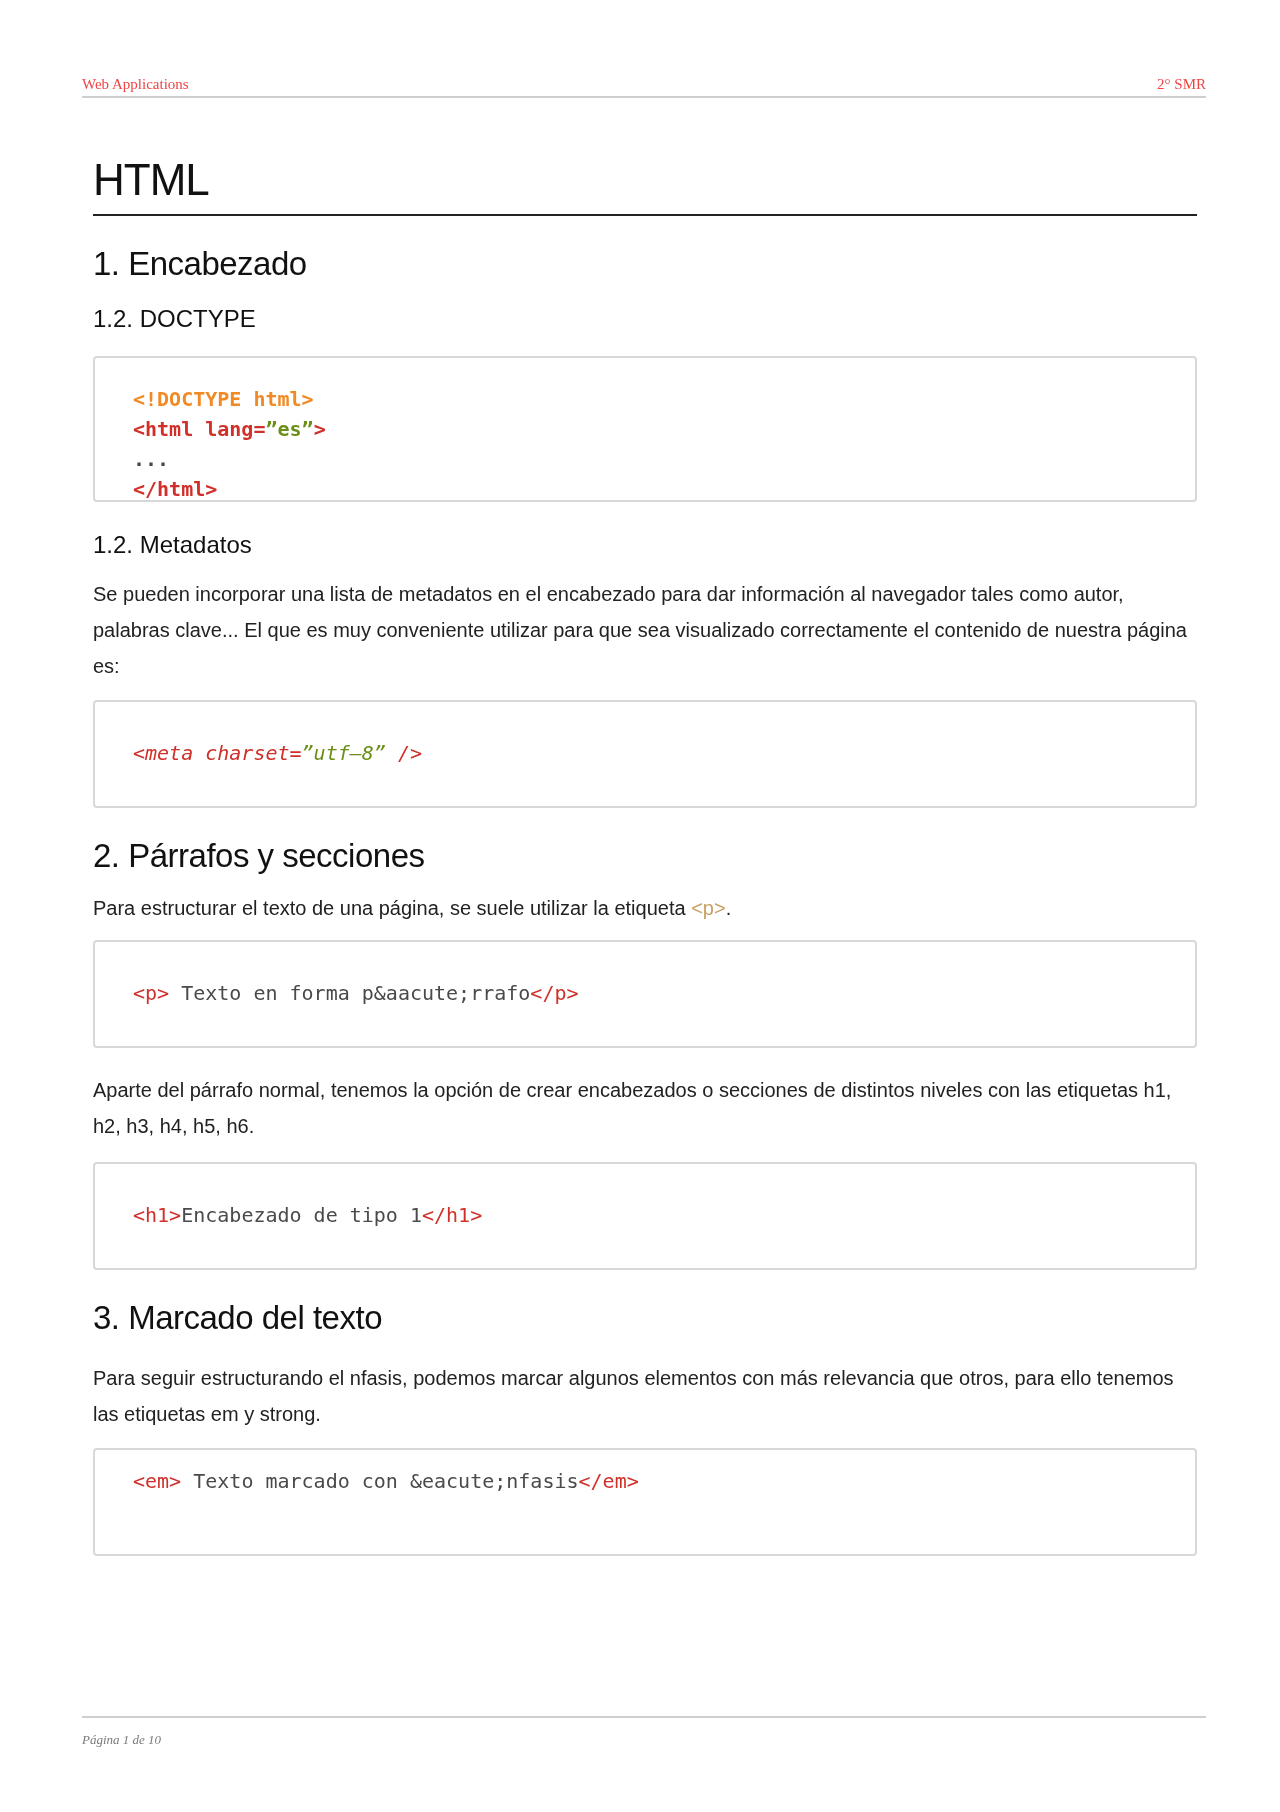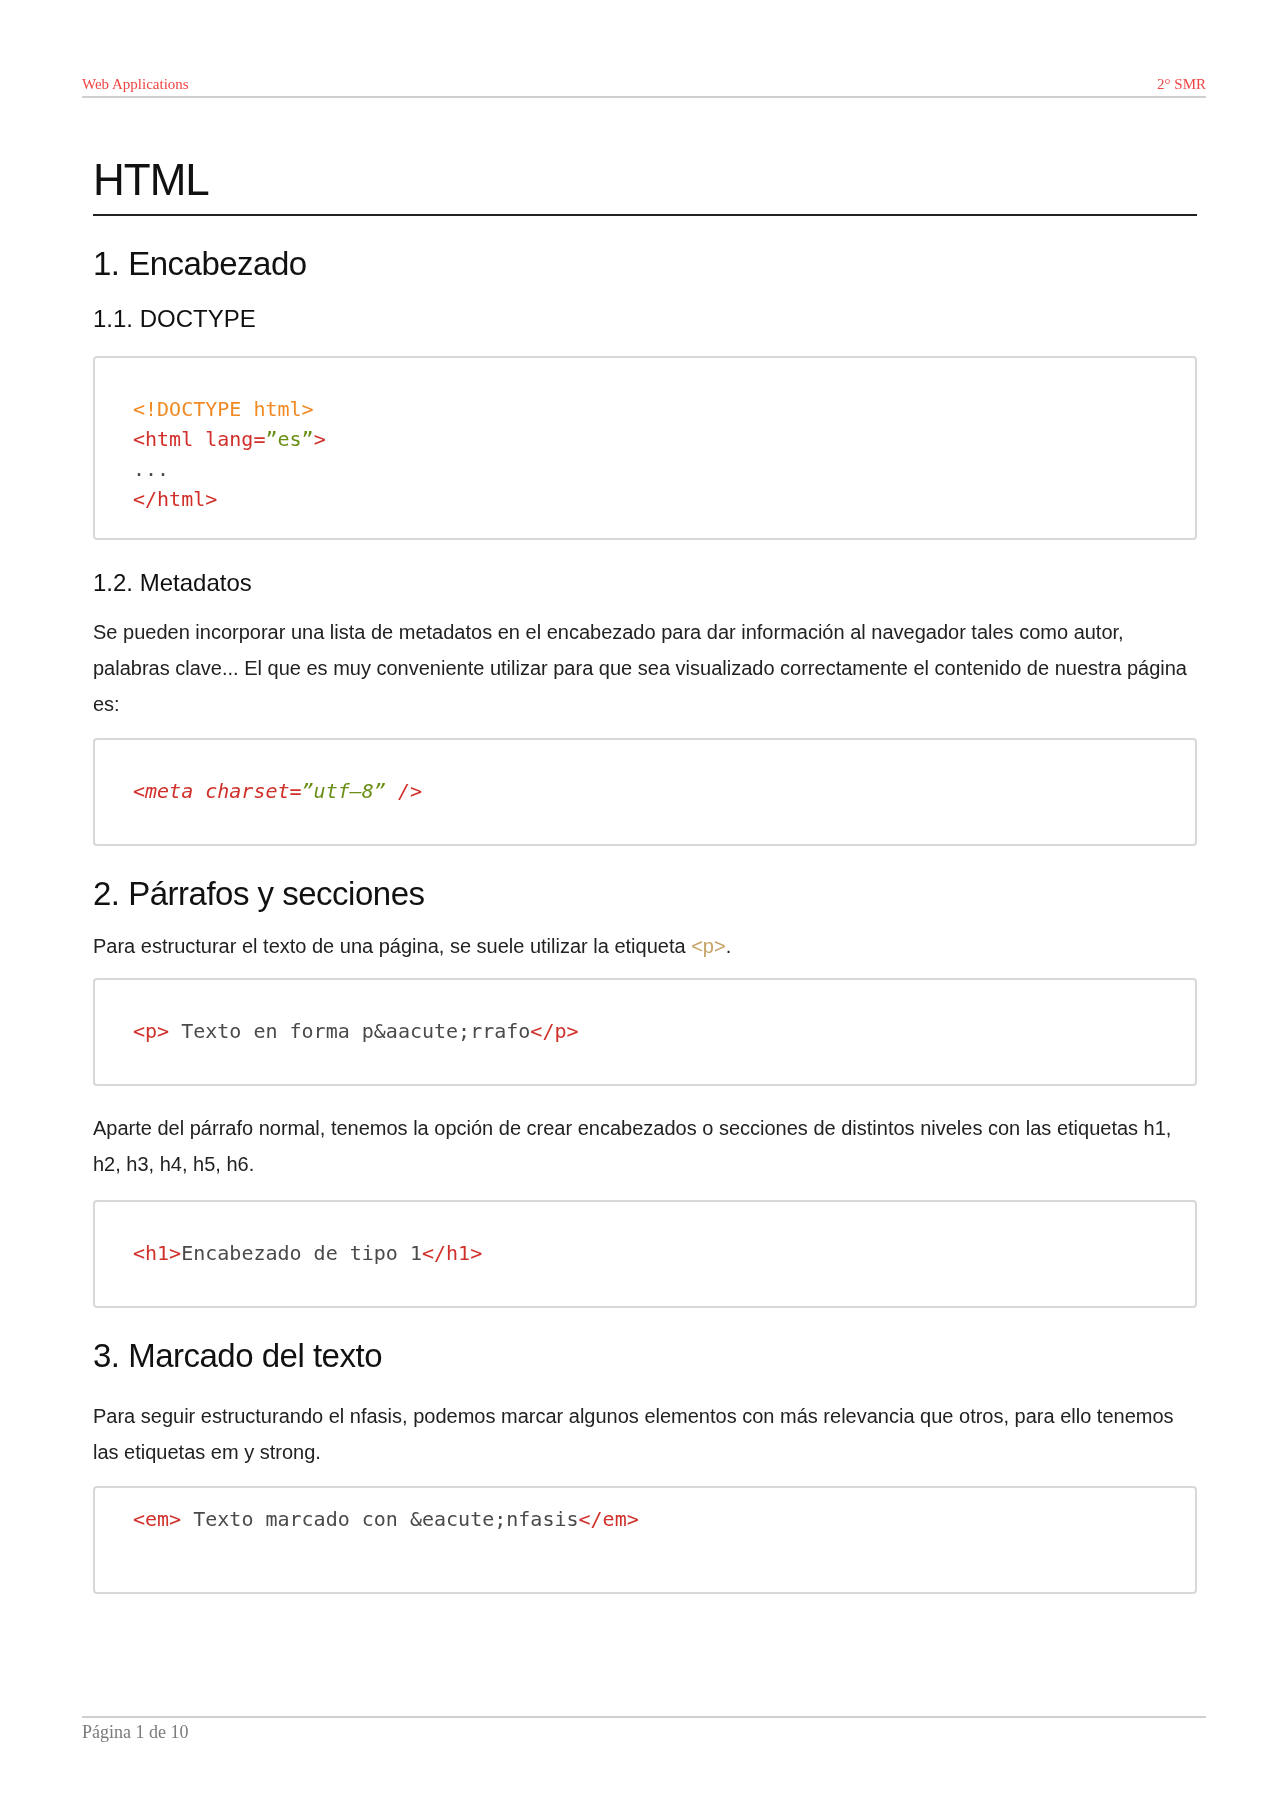--- a/index.html
+++ b/index.html
@@ -35,24 +35,25 @@
       position: absolute;
       right: 0;
       top: 0;
     }
     .page-footer {
       position: absolute;
       left: 82px;
       top: 1716px;
       width: 1124px;
       border-top: 2px solid #cfcfcf;
-      padding-top: 4px;
+      padding-top: 14px;
       font-family: "Liberation Serif", "DejaVu Serif", serif;
-      font-size: 18px;
+      font-size: 13px;
       color: #7a7a7a;
+      font-style: italic;
     }
     .content {
       position: absolute;
       left: 93px;
       top: 150px;
       width: 1104px;
     }
     h1.doc-title {
       font-weight: normal;
       font-size: 44px;
@@ -115,24 +116,24 @@
 </div>
 
 <div class="content">
 
   <h1 class="doc-title">HTML</h1>
 
   <div style="height:28px"></div>
   <h2>1. Encabezado</h2>
 
   <div style="height:20px"></div>
-  <h3>1.1. DOCTYPE</h3>
+  <h3>1.2. DOCTYPE</h3>
 
   <div style="height:22px"></div>
-  <div class="codebox" style="height:184px; padding-top:36px;">
+  <div class="codebox" style="height:146px; padding-top:26px;font-weight:bold;">
     <span class="line c-orange">&lt;!DOCTYPE html&gt;</span>
     <span class="line"><span class="c-red">&lt;html lang=</span><span class="c-green">”es”</span><span class="c-red">&gt;</span></span>
     <span class="line c-gray">...</span>
     <span class="line c-red">&lt;/html&gt;</span>
   </div>
 
   <div style="height:28px"></div>
   <h3>1.2. Metadatos</h3>
 
   <div style="height:16px"></div>

